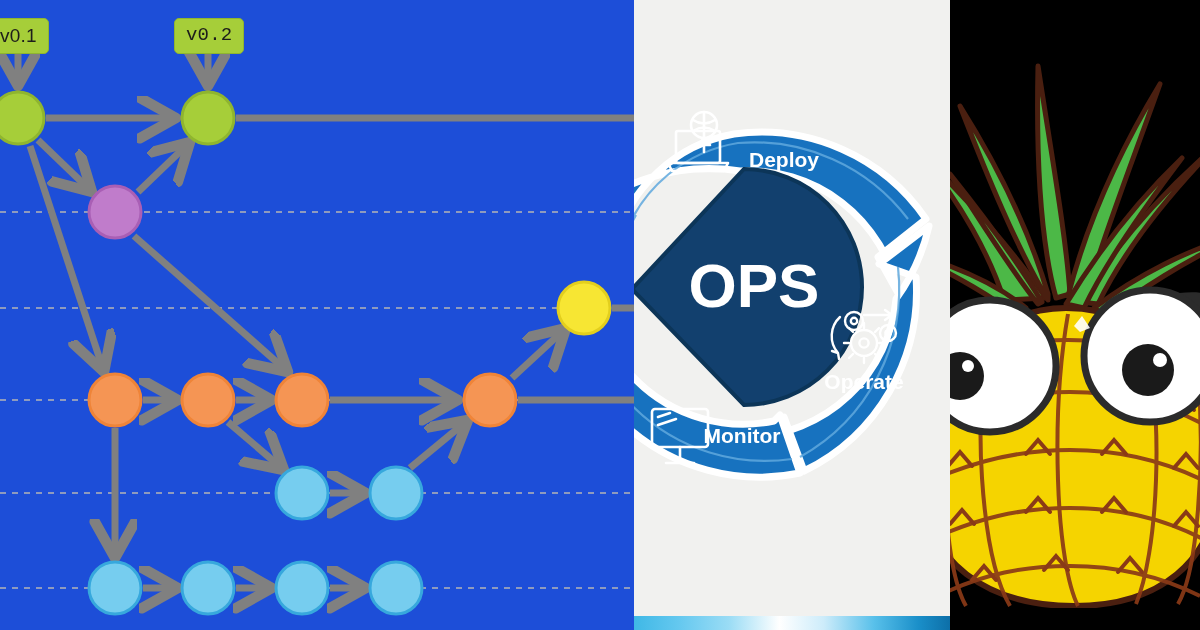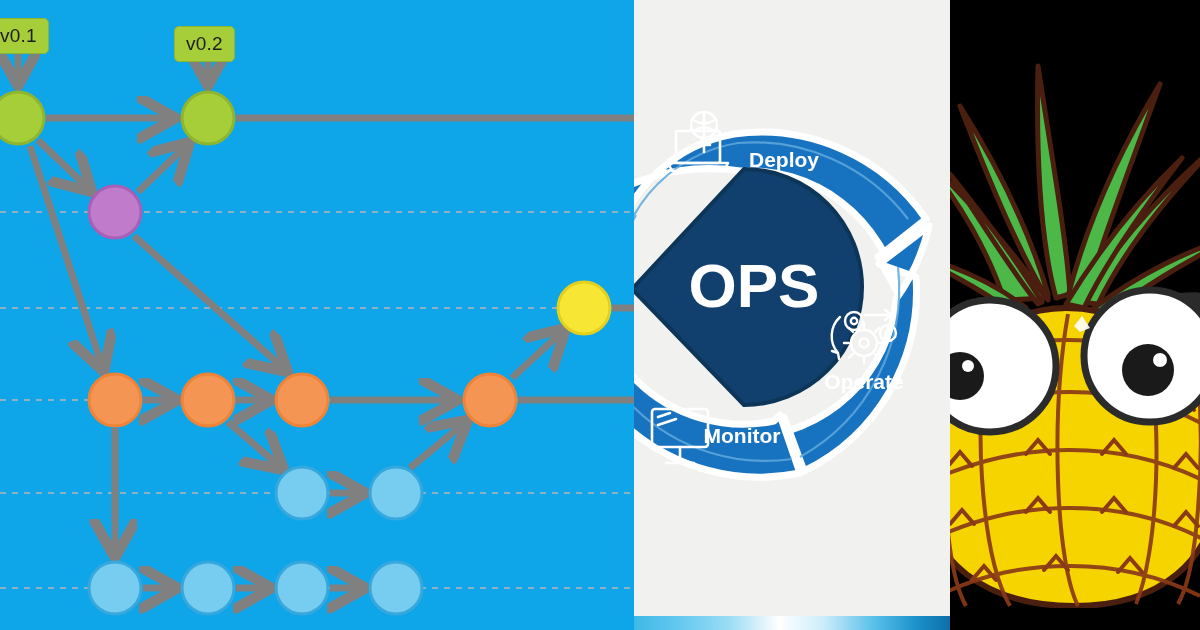--- a/index.html
+++ b/index.html
@@ -1,21 +1,21 @@
 <!DOCTYPE html>
 <html><head>
 <meta charset="utf-8">
 <style>
   * { margin:0; padding:0; box-sizing:border-box; }
   html,body { width:1200px; height:630px; overflow:hidden; background:#fff;
               font-family:"Liberation Sans", sans-serif; }
   #stage { position:relative; width:1200px; height:630px; display:flex; }
 
   
-  #panel-git { position:relative; width:634px; height:630px; background:#0ea5e9;
+  #panel-git { position:relative; width:634px; height:630px; background:#1d4ed8;
                overflow:hidden; flex:0 0 634px;text-align:center; }
   #panel-git svg { position:absolute; inset:0; }
   .tag-box { position:absolute; background:#a6ce39; border:1px solid #8fb52f;
              border-radius:5px; color:#1d1d1b; font-size:19px; line-height:1;
              padding:7px 11px 8px; letter-spacing:.2px; }
 
   
   #panel-ops { position:relative; width:316px; height:630px; background:#f1f1ef;
                overflow:hidden; flex:0 0 316px; }
   #panel-ops .wheel { position:absolute; left:-96px; top:55px; width:420px; height:460px; }
@@ -103,21 +103,21 @@
         <circle cx="302" cy="493" r="26" fill="#76cdef" stroke="#37a8dd" stroke-width="3"></circle>
         <circle cx="396" cy="493" r="26" fill="#76cdef" stroke="#37a8dd" stroke-width="3"></circle>
         <circle cx="115" cy="588" r="26" fill="#76cdef" stroke="#37a8dd" stroke-width="3"></circle>
         <circle cx="208" cy="588" r="26" fill="#76cdef" stroke="#37a8dd" stroke-width="3"></circle>
         <circle cx="302" cy="588" r="26" fill="#76cdef" stroke="#37a8dd" stroke-width="3"></circle>
         <circle cx="396" cy="588" r="26" fill="#76cdef" stroke="#37a8dd" stroke-width="3"></circle>
       </g>
     </svg>
 
     <div class="tag-box" style="left:-12px; top:18px;">v0.1</div>
-    <div class="tag-box" style="left:174px; top:26px;">v0.2</div>
+    <div class="tag-box" style="left:174px; top:18px;font-family:Liberation Mono, monospace;">v0.2</div>
   </div>
 
   <div id="panel-ops">
     <svg class="wheel" viewBox="0 0 420 460">
       <g transform="translate(210,230)">
 
         <g>
           <path d="M -176,-62 L -120,-96 L -134,-40 A 152,152 0 0 1 -14,-151
                    A 200,200 0 0 1 178,-66 L 130,-28 L 150,8
                    A 152,152 0 0 0 -8,-114 A 200,200 0 0 0 -176,-62 Z" fill="#1772bf" stroke="#ffffff" stroke-width="7" stroke-linejoin="round"></path>

